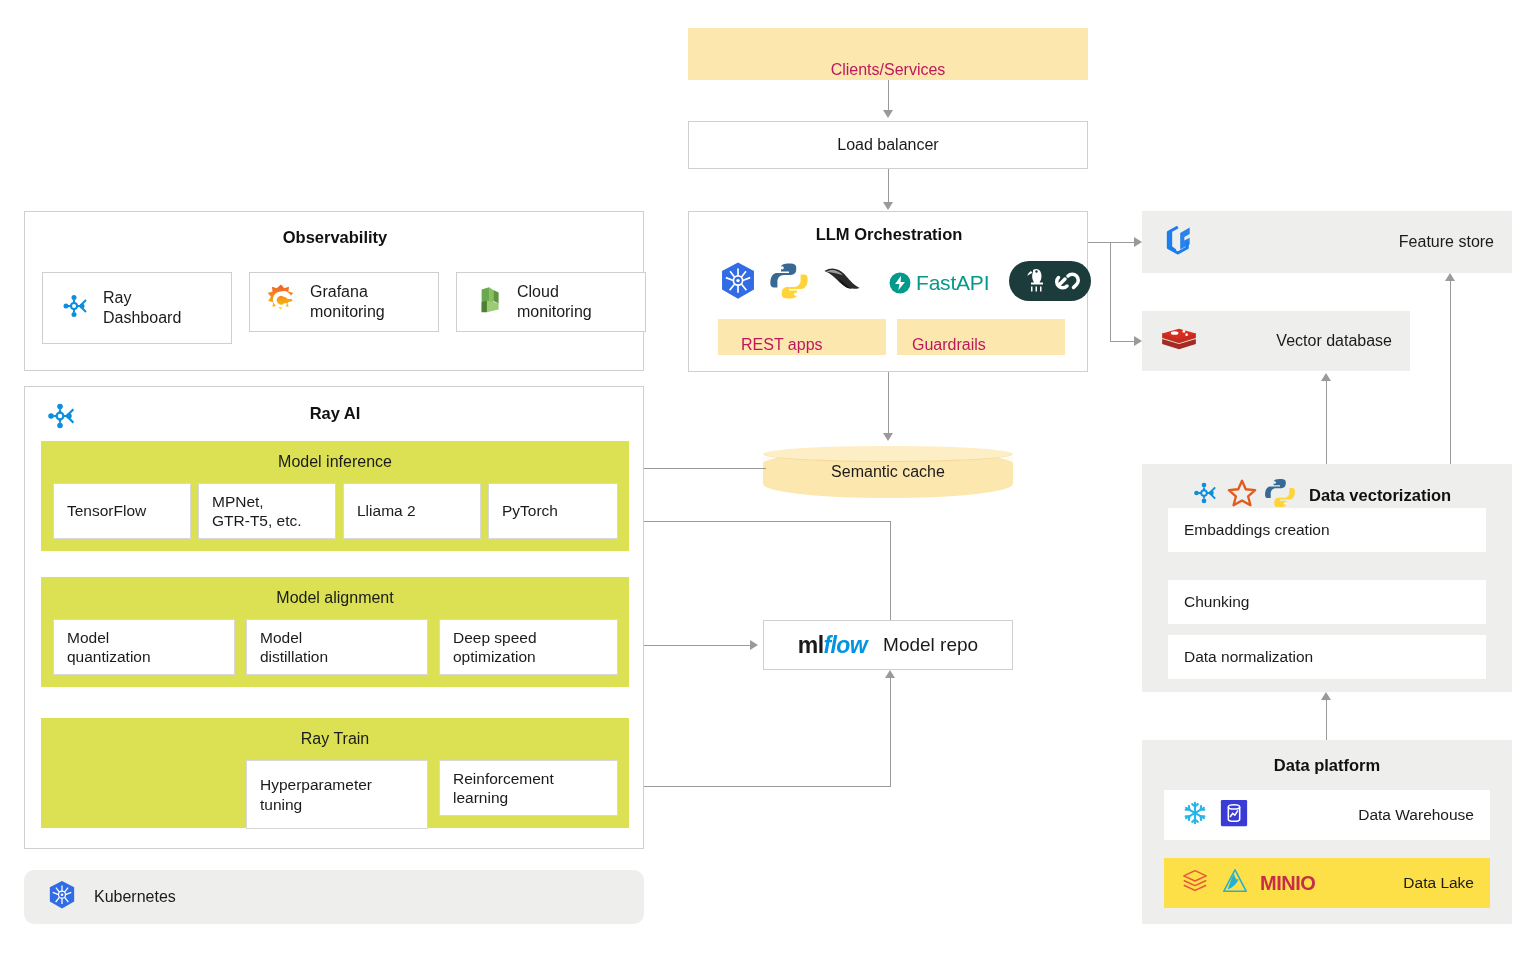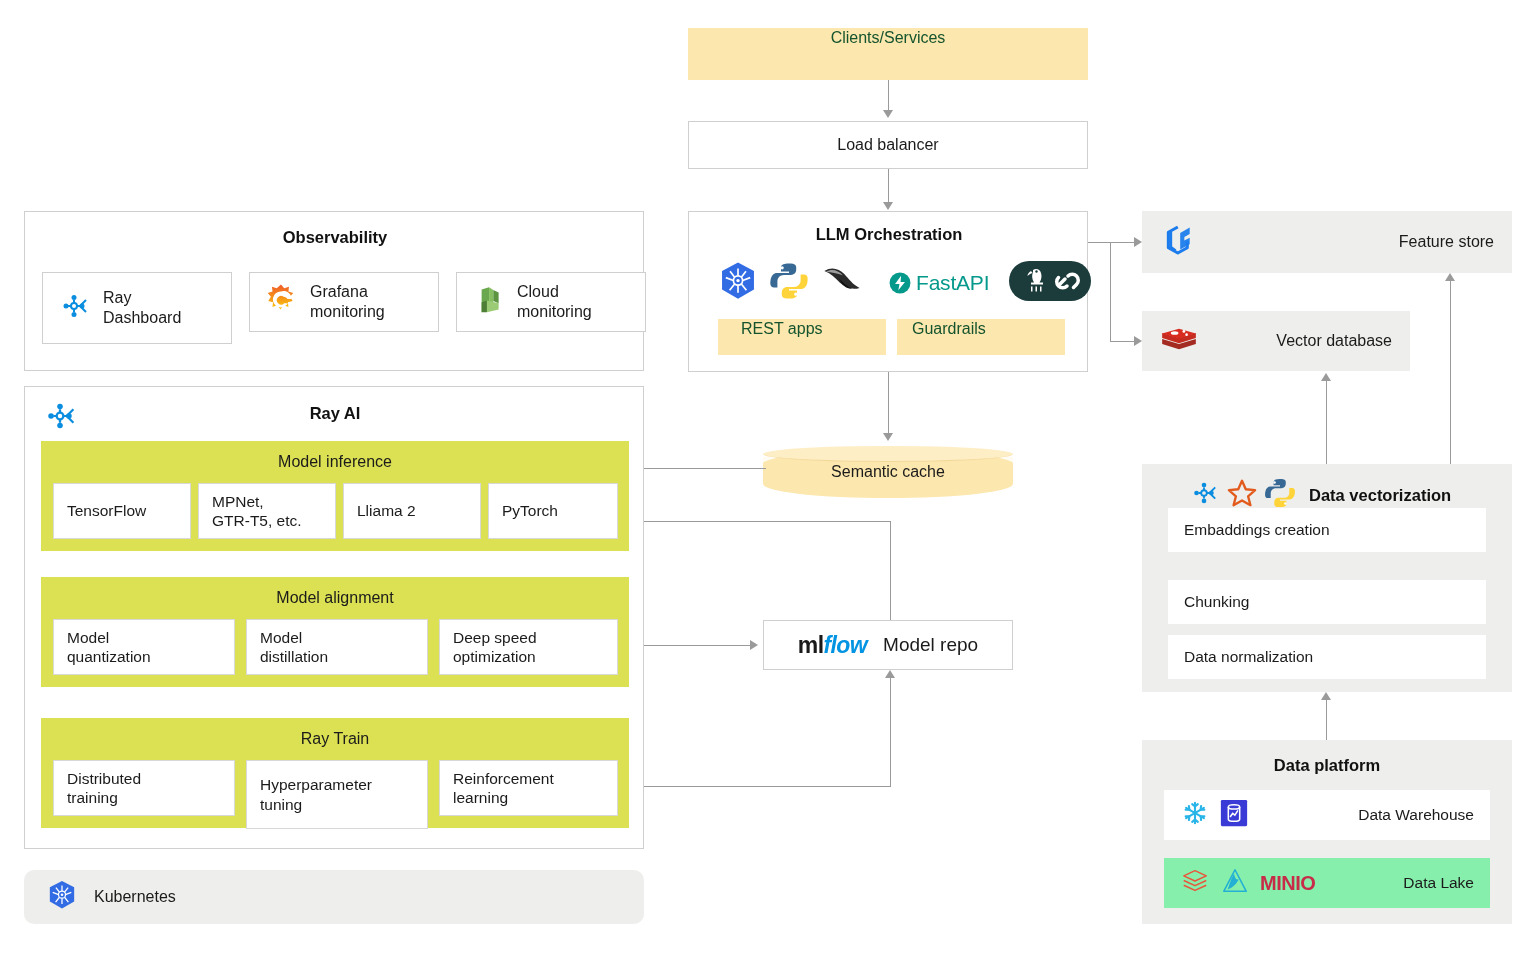--- a/index.html
+++ b/index.html
@@ -15,22 +15,22 @@
     height:959px;
     overflow:hidden;
     background:#ffffff;
   }
   .abs{position:absolute;box-sizing:border-box;}
 
   
   .box-yellow{
     background:#fce7ae;
     border:1px solid #fce7ae;
-    display:flex;align-items:flex-start;justify-content:center;
-    font-size:16px;color:#14532d;
+    display:flex;align-items:flex-end;justify-content:center;
+    font-size:16px;color:#be185d;
   }
   .box-outline{
     background:#ffffff;
     border:1px solid #cfcfcf;
     display:flex;align-items:center;justify-content:center;
     font-size:16px;color:#1b1b1b;
   }
   .box-grey{
     background:#eeeeec;
     display:flex;align-items:center;
@@ -329,25 +329,20 @@
       </div>
       <div class="abs white-card" style="left:398px;top:42px;width:179px;height:56px;">
         <span>
           <span>Deep speed</span><br><span>optimization</span>
         </span>
       </div>
     </div>
 
     <div class="abs green-band" style="left:16px;top:331px;width:588px;height:110px;">
       <div class="abs band-title" style="left:0;top:12px;width:588px;">Ray Train</div>
-      <div class="abs white-card" style="left:12px;top:42px;width:182px;height:56px;">
-        <span>
-          <span>Distributed</span><br><span>training</span>
-        </span>
-      </div>
       <div class="abs white-card" style="left:205px;top:42px;width:182px;height:69px;">
         <span>
           <span>Hyperparameter</span><br><span>tuning</span>
         </span>
       </div>
       <div class="abs white-card" style="left:398px;top:42px;width:179px;height:56px;">
         <span>
           <span>Reinforcement</span><br><span>learning</span>
         </span>
       </div>
@@ -473,21 +468,21 @@
               <ellipse cx="32" cy="18" rx="13" ry="5"></ellipse>
               <path d="M19 18 L19 46 a13 5 0 0 0 26 0 L45 18"></path>
               <path d="M23 41 L29 33 L34 37 L41 26"></path>
             </g>
           </svg>
         </span>
       </span>
       <span class="lbl-sm">Data Warehouse</span>
     </div>
 
-    <div class="abs" style="left:22px;top:118px;width:326px;height:50px;background:#86efac;display:flex;align-items:center;padding:0 16px;justify-content:space-between;">
+    <div class="abs" style="left:22px;top:118px;width:326px;height:50px;background:#fde047;display:flex;align-items:center;padding:0 16px;justify-content:space-between;">
       <span class="iconrow" style="gap:10px;">
         <span class="icon">
           <svg width="30" height="30" viewBox="0 0 64 64">
             <g fill="none" stroke="#e8553a" stroke-width="3.2" stroke-linejoin="round">
               <path d="M32 10 L56 21 L32 32 L8 21 Z"></path>
               <path d="M8 31 L32 42 L56 31"></path>
               <path d="M8 41 L32 52 L56 41"></path>
             </g>
           </svg>
         </span>

